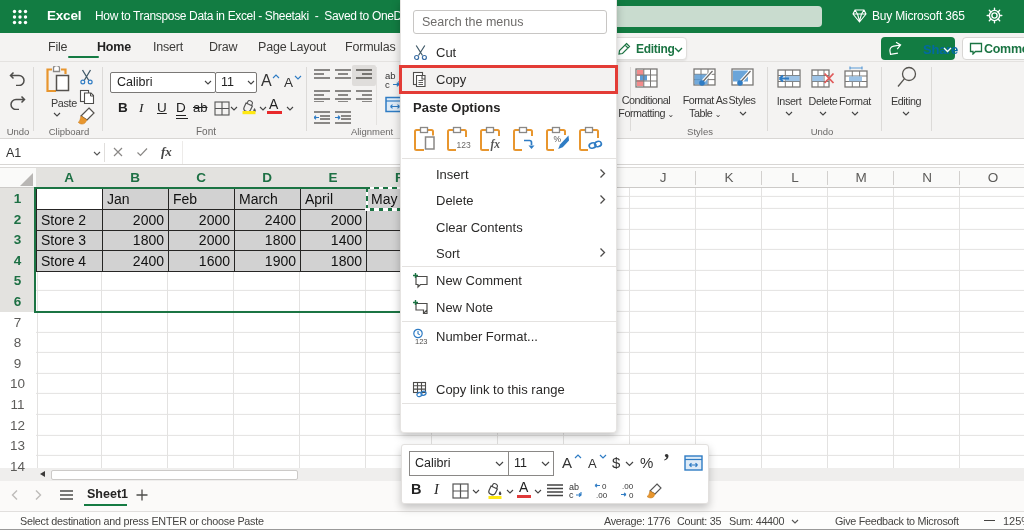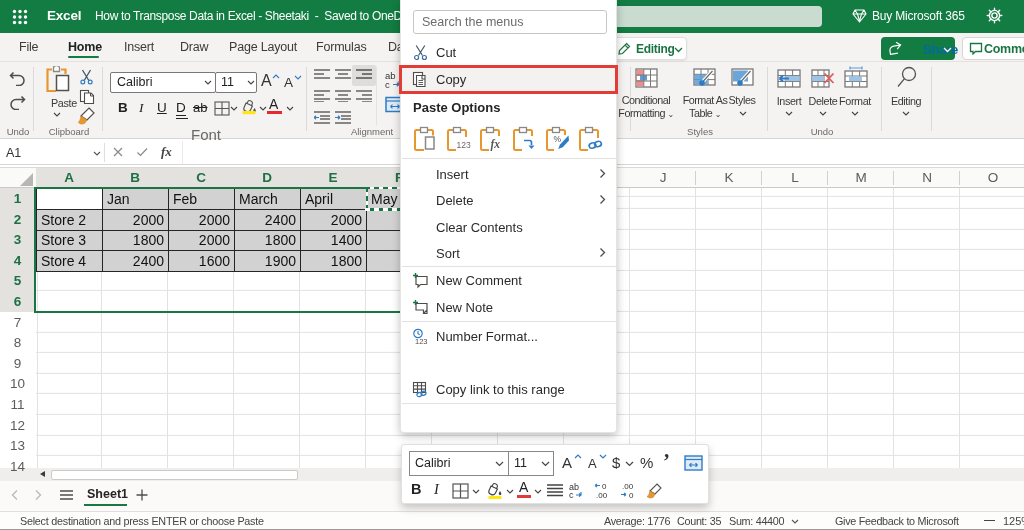--- a/index.html
+++ b/index.html
@@ -7,21 +7,21 @@
 body { font-family:"Liberation Sans", sans-serif; position:relative; background:#fff; }
 .abs { position:absolute; }
 
 #topbar { left:0; top:0; width:1024px; height:33px; background:#127C42; color:#fff; }
 #title { left:95px; top:8.5px; font-size:12px; letter-spacing:-0.35px; color:#fff; }
 #excel { left:47px; top:7.5px; font-size:13.5px; letter-spacing:-0.2px; font-weight:bold; color:#fff; }
 #searchpill { left:430px; top:6px; width:392px; height:21px; background:#C9DCCF; border-radius:4px; }
 #buy { left:872px; top:8.5px; font-size:12px; letter-spacing:-0.2px; color:#fff; }
 
 #tabrow { left:0; top:33px; width:1024px; height:29px; background:#F4F3F2; border-bottom:1px solid #E4E2E0; }
-.tab { position:absolute; top:40px; font-size:12.5px; letter-spacing:-0.2px; color:#3c3b39; }
+.tab { position:absolute; top:40px; font-size:12.5px; letter-spacing:-0.2px; color:#3c3b39;margin-left:29px; }
 #hometab { font-weight:bold; color:#222; }
 #homeline { left:68px; top:55.5px; width:31px; height:2.5px; background:#147B43; border-radius:2px; }
 
 #ribbon { left:0; top:62px; width:1024px; height:77px; background:#F4F3F2; border-bottom:1px solid #D8D6D4; }
 
 #fbar { left:0; top:140px; width:1024px; height:25px; background:#fff; border-bottom:1px solid #D8D6D4; }
 
 #gridarea { left:0; top:165px; width:1024px; height:303px; background:#fff; }
 #colheads { left:0; top:2px; width:1024px; height:21px; background:#FAFAF9; border-top:1px solid #DCDAD8; border-bottom:1px solid #CCCAC8; }
 #colletters { left:0; top:0; width:1024px; height:0; }
@@ -191,21 +191,21 @@
     <rect x="1.5" y="13" width="13" height="3.2" fill="#FFE812"></rect>
   </svg>
 <svg class="abs" style="left:259px;top:106px" width="8" height="5" viewBox="0 0 8 5">
     <path d="M1 1 L4 4 L7 1" fill="none" stroke="#444" stroke-width="1.1"></path>
   </svg>
 <div class="abs" style="left:269px;top:96px;font-size:14px;color:#222">A</div>
 <div class="abs" style="left:267px;top:110.5px;width:15px;height:3.2px;background:#E8292B"></div>
 <svg class="abs" style="left:286px;top:106px" width="8" height="5" viewBox="0 0 8 5">
     <path d="M1 1 L4 4 L7 1" fill="none" stroke="#444" stroke-width="1.1"></path>
   </svg>
-<div class="abs" style="left:183px;top:126px;width:46px;text-align:center;font-size:15px;color:#6a6867">Font</div>
+<div class="abs" style="left:183px;top:126px;width:46px;text-align:center;font-size:10px;color:#6a6867">Font</div>
 <div class="abs" style="left:306px;top:67px;width:1px;height:64px;background:#DCDAD8"></div>
 
 <svg class="abs" style="left:314px;top:69px" width="16" height="12" viewBox="0 0 16 12">
     <path d="M0 1 h16 M0 5 h10 M0 9 h16" stroke="#666462" stroke-width="1.5"></path>
   </svg>
 <svg class="abs" style="left:335px;top:69px" width="16" height="12" viewBox="0 0 16 12">
     <path d="M0 1 h16 M3 5 h10 M0 9 h16" stroke="#666462" stroke-width="1.5"></path>
   </svg>
 <div class="abs" style="left:352px;top:64.5px;width:24px;height:21px;background:#DFDDDB;border-radius:2px"></div>
 <svg class="abs" style="left:356px;top:69px" width="16" height="12" viewBox="0 0 16 12">

